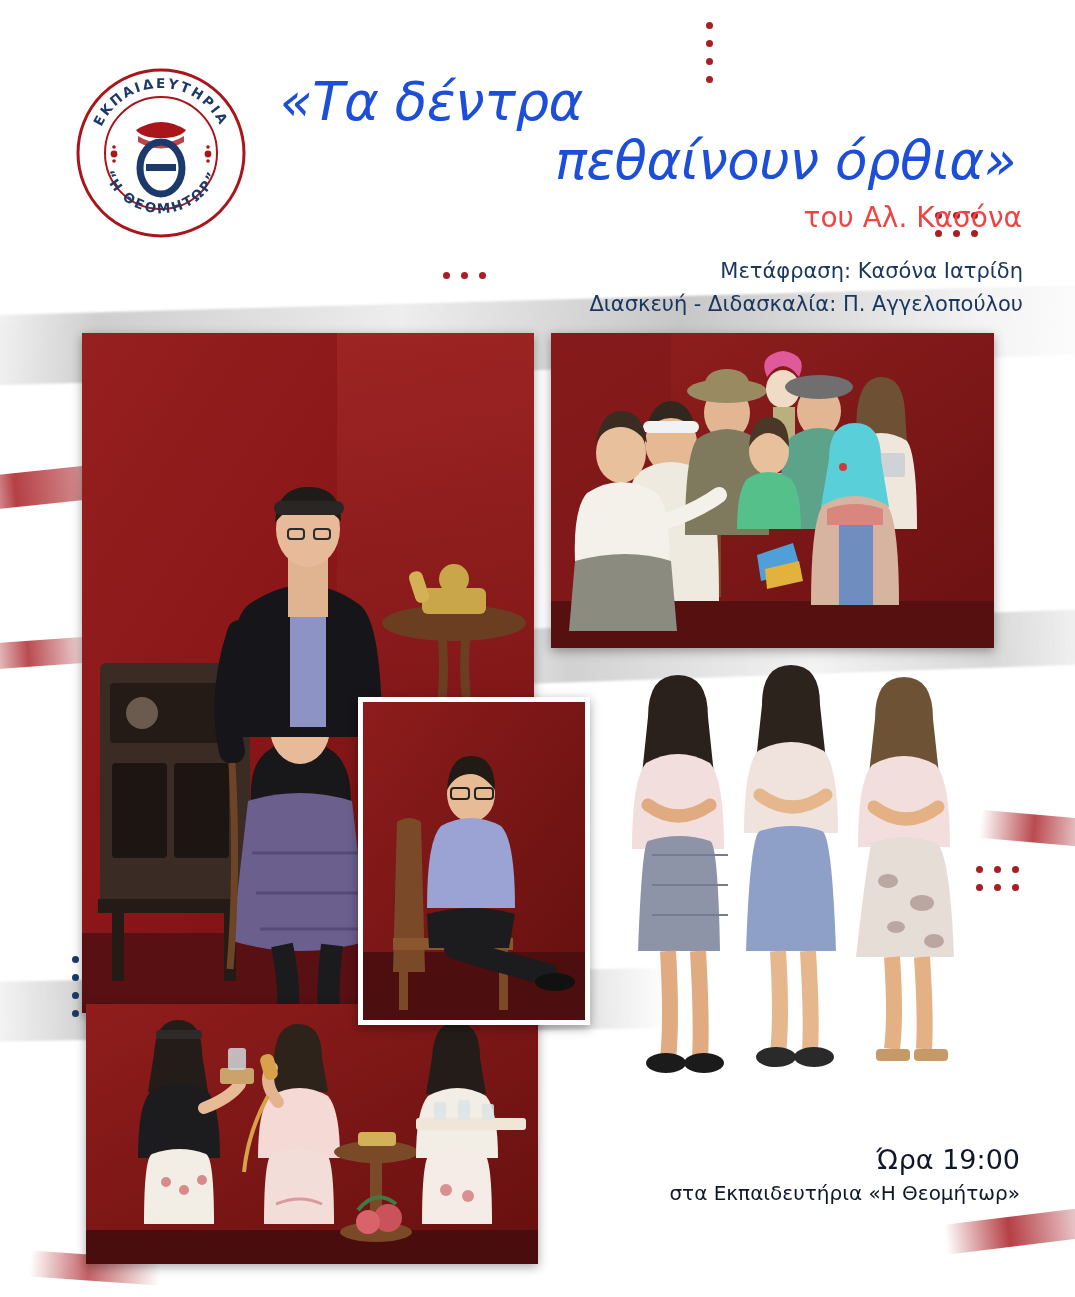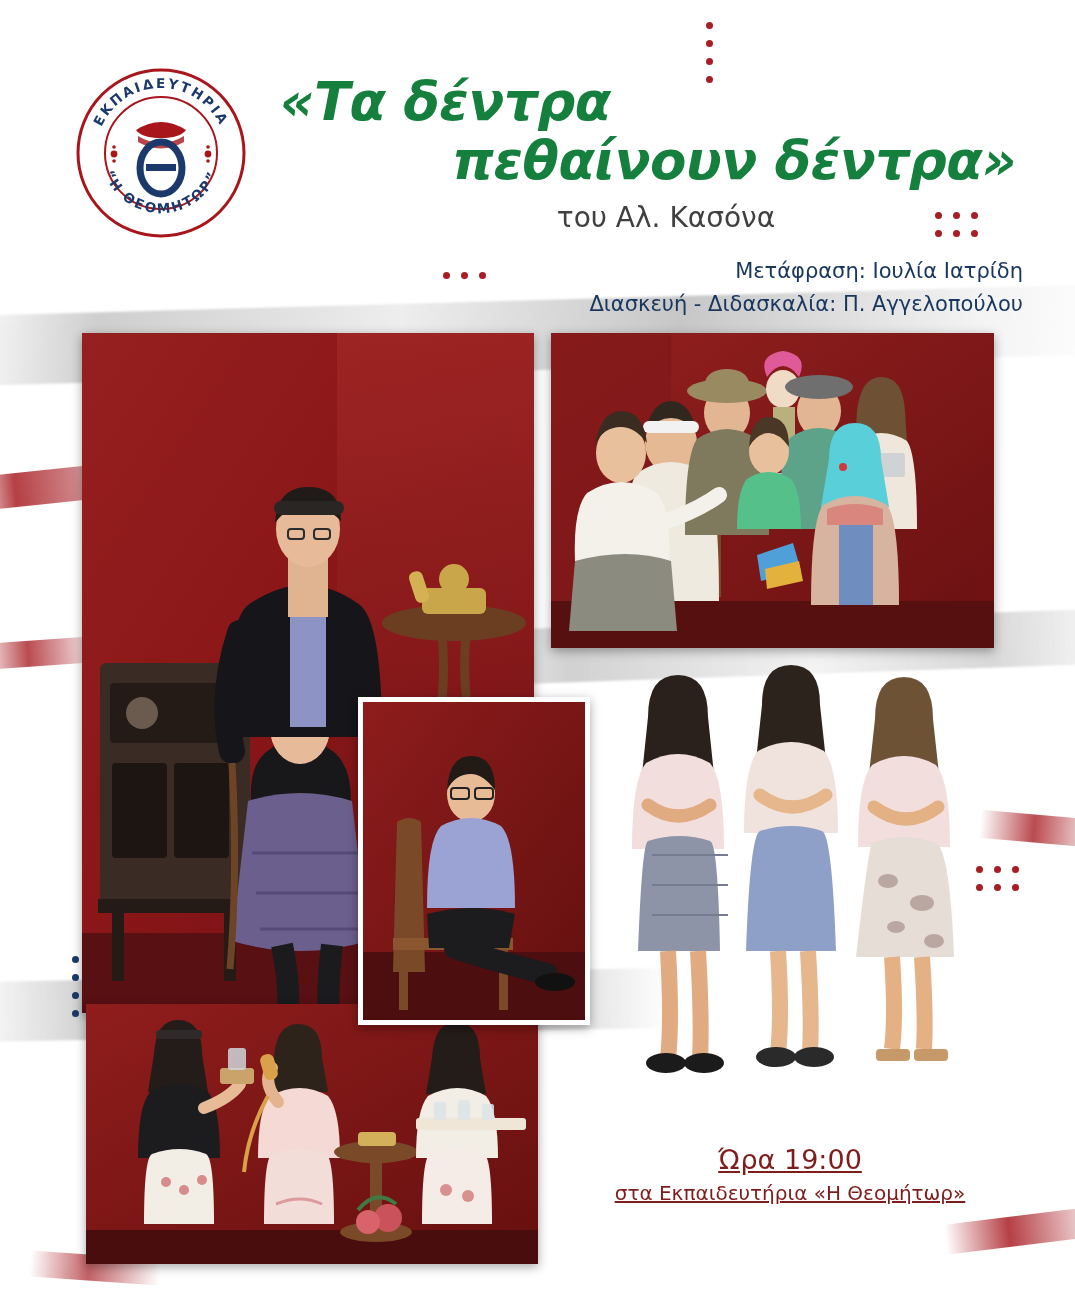--- a/index.html
+++ b/index.html
@@ -110,36 +110,36 @@
 
   
   .title-block {
     position: absolute;
     top: 72px; left: 262px;
     width: 760px;
     text-align: right;
   }
   .title-line {
     font-family: "DejaVu Sans", "Liberation Sans", sans-serif;
-    font-weight: bold;
+    font-weight: normal;
     font-style: italic;
     font-size: 53px;
     line-height: 1.12;
-    color: #15803d;
+    color: #1d4ed8;
     letter-spacing: -.5px;
     white-space: nowrap;
   }
   .title-line-1 { text-align: left; padding-left: 18px; }
   .title-line-2 { text-align: right; padding-right: 6px; }
   .author {
     margin-top: 10px;
-    text-align: center;
+    text-align: right;
     padding-left: 48px;
     font-size: 28px;
-    color: #404040;
+    color: #ef4444;
     font-weight: 500;
   }
   .credits {
     position: absolute;
     top: 255px;
     right: 52px;
     text-align: right;
     color: #18365e;
     font-size: 21px;
     line-height: 1.55;
@@ -163,23 +163,22 @@
     position: absolute;
     top: 655px; left: 586px;
     width: 410px; height: 520px;
   }
 
   .date-block {
     position: absolute;
     left: 560px;
     top: 1140px;
     width: 460px;
-    text-align: center;
-    color: #7f1d1d;
-    text-decoration: underline;
+    text-align: right;
+    color: #0f172a;
   }
   .date-line {
     font-size: 27px;
     line-height: 1.45;
     font-weight: 500;
   }
   .date-line.small { font-size: 20px; }
 </style>
 </head>
 <body>
@@ -256,26 +255,26 @@
         <textPath href="#arcTop" startOffset="50%" text-anchor="middle">ΕΚΠΑΙΔΕΥΤΗΡΙΑ</textPath>
       </text>
       <text font-size="13.5" font-weight="bold" fill="#1b3a6b" letter-spacing="2.2" font-family="DejaVu Sans, sans-serif">
         <textPath href="#arcBottom" startOffset="50%" text-anchor="middle">“Η ΘΕΟΜΗΤΩΡ”</textPath>
       </text>
     </svg>
   </div>
 
   <div class="title-block">
     <div class="title-line title-line-1">«Τα δέντρα</div>
-    <div class="title-line title-line-2">πεθαίνουν δέντρα»</div>
+    <div class="title-line title-line-2">πεθαίνουν όρθια»</div>
     <div class="author">του Αλ. Κασόνα</div>
   </div>
 
   <div class="credits">
-    <div>Μετάφραση: Ιουλία Ιατρίδη</div>
+    <div>Μετάφραση: Κασόνα Ιατρίδη</div>
     <div>Διασκευή - Διδασκαλία: Π. Αγγελοπούλου</div>
   </div>
 
   <div class="photo photo-main shadowed">
     <svg viewBox="0 0 452 680" width="452" height="680" preserveAspectRatio="none" aria-hidden="true">
       <defs>
         <linearGradient id="redWall" x1="0" y1="0" x2="1" y2="1">
           <stop offset="0%" stop-color="#96201f"></stop>
           <stop offset="45%" stop-color="#8a1618"></stop>
           <stop offset="100%" stop-color="#6b0f12"></stop>

